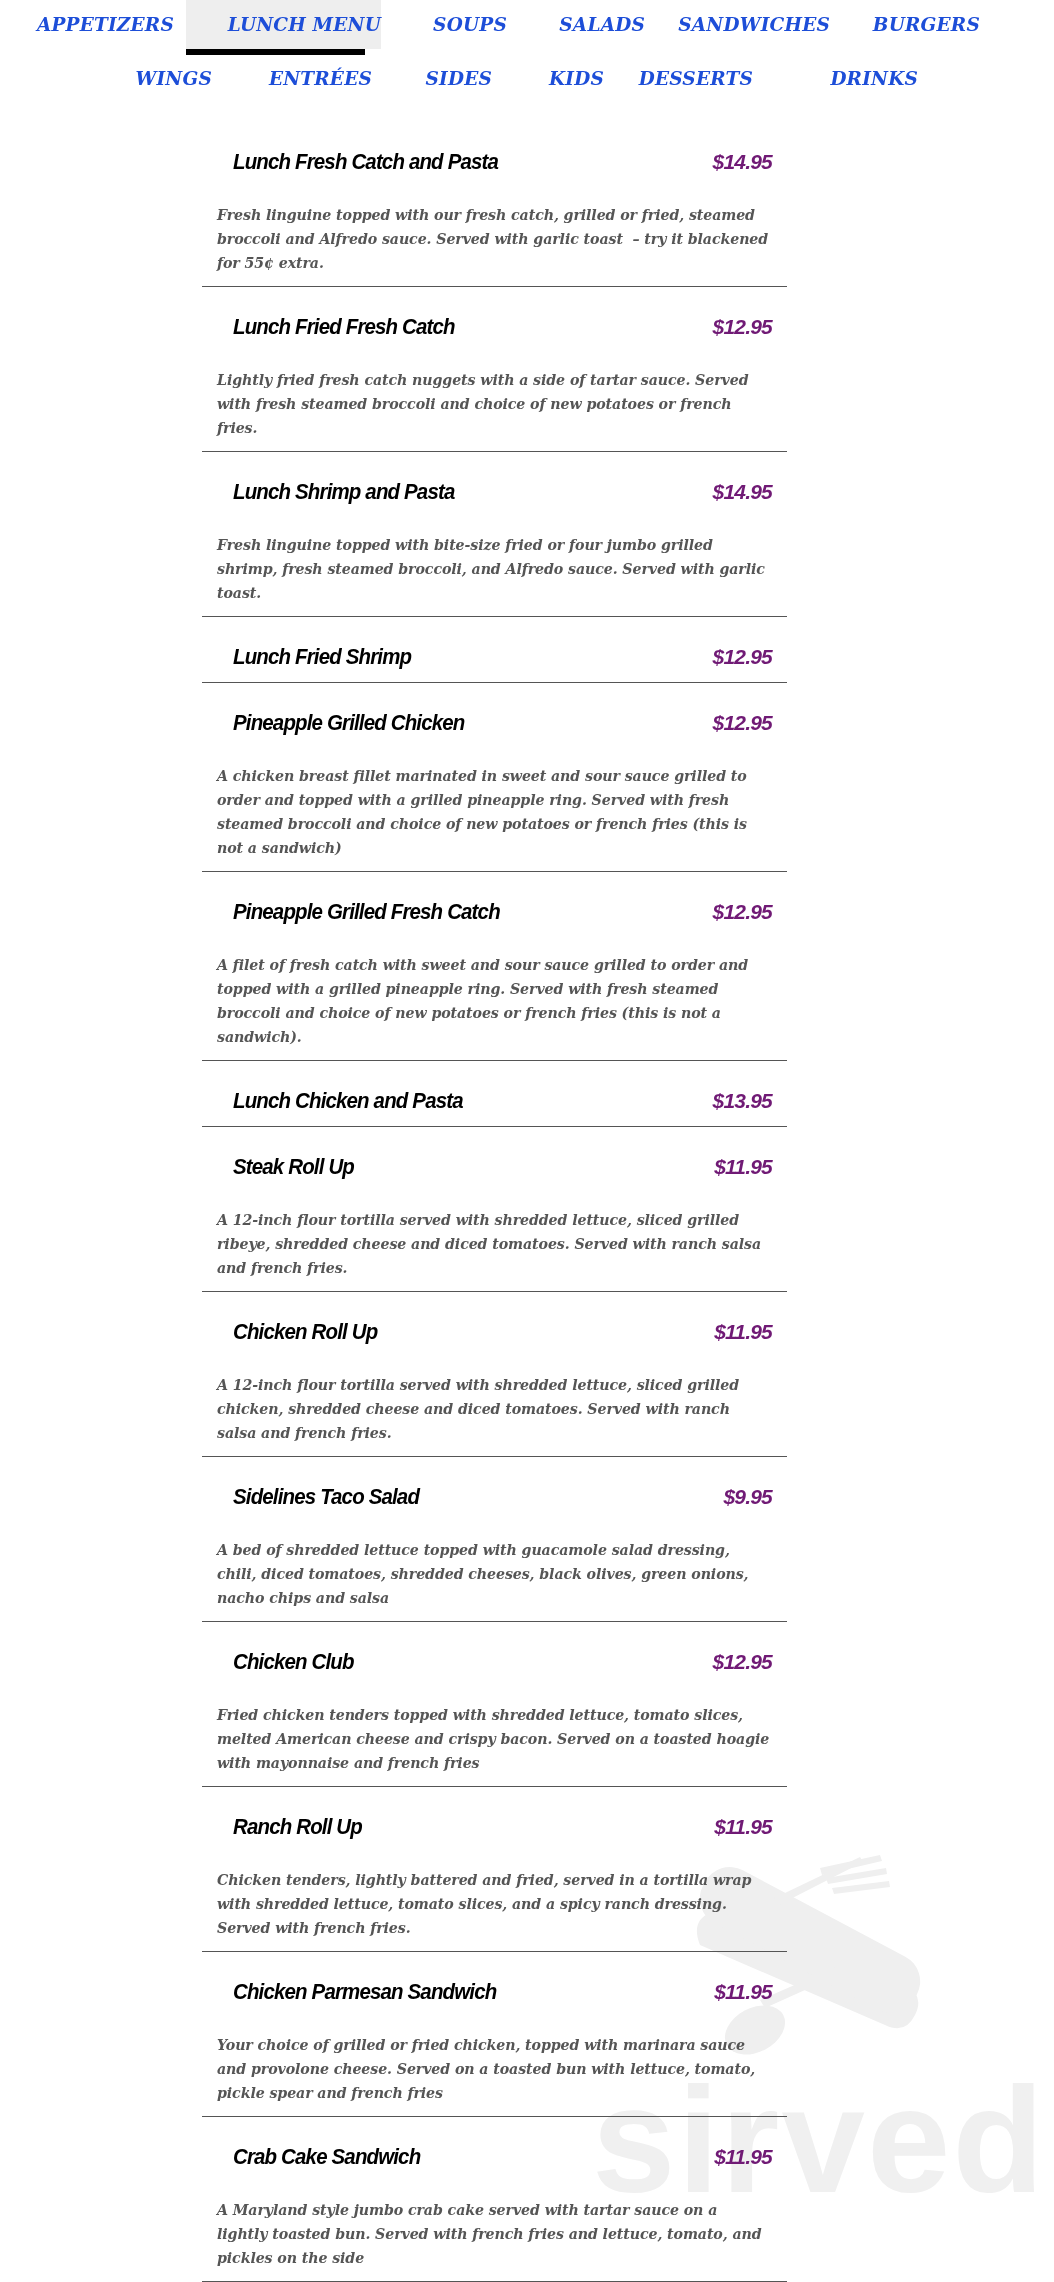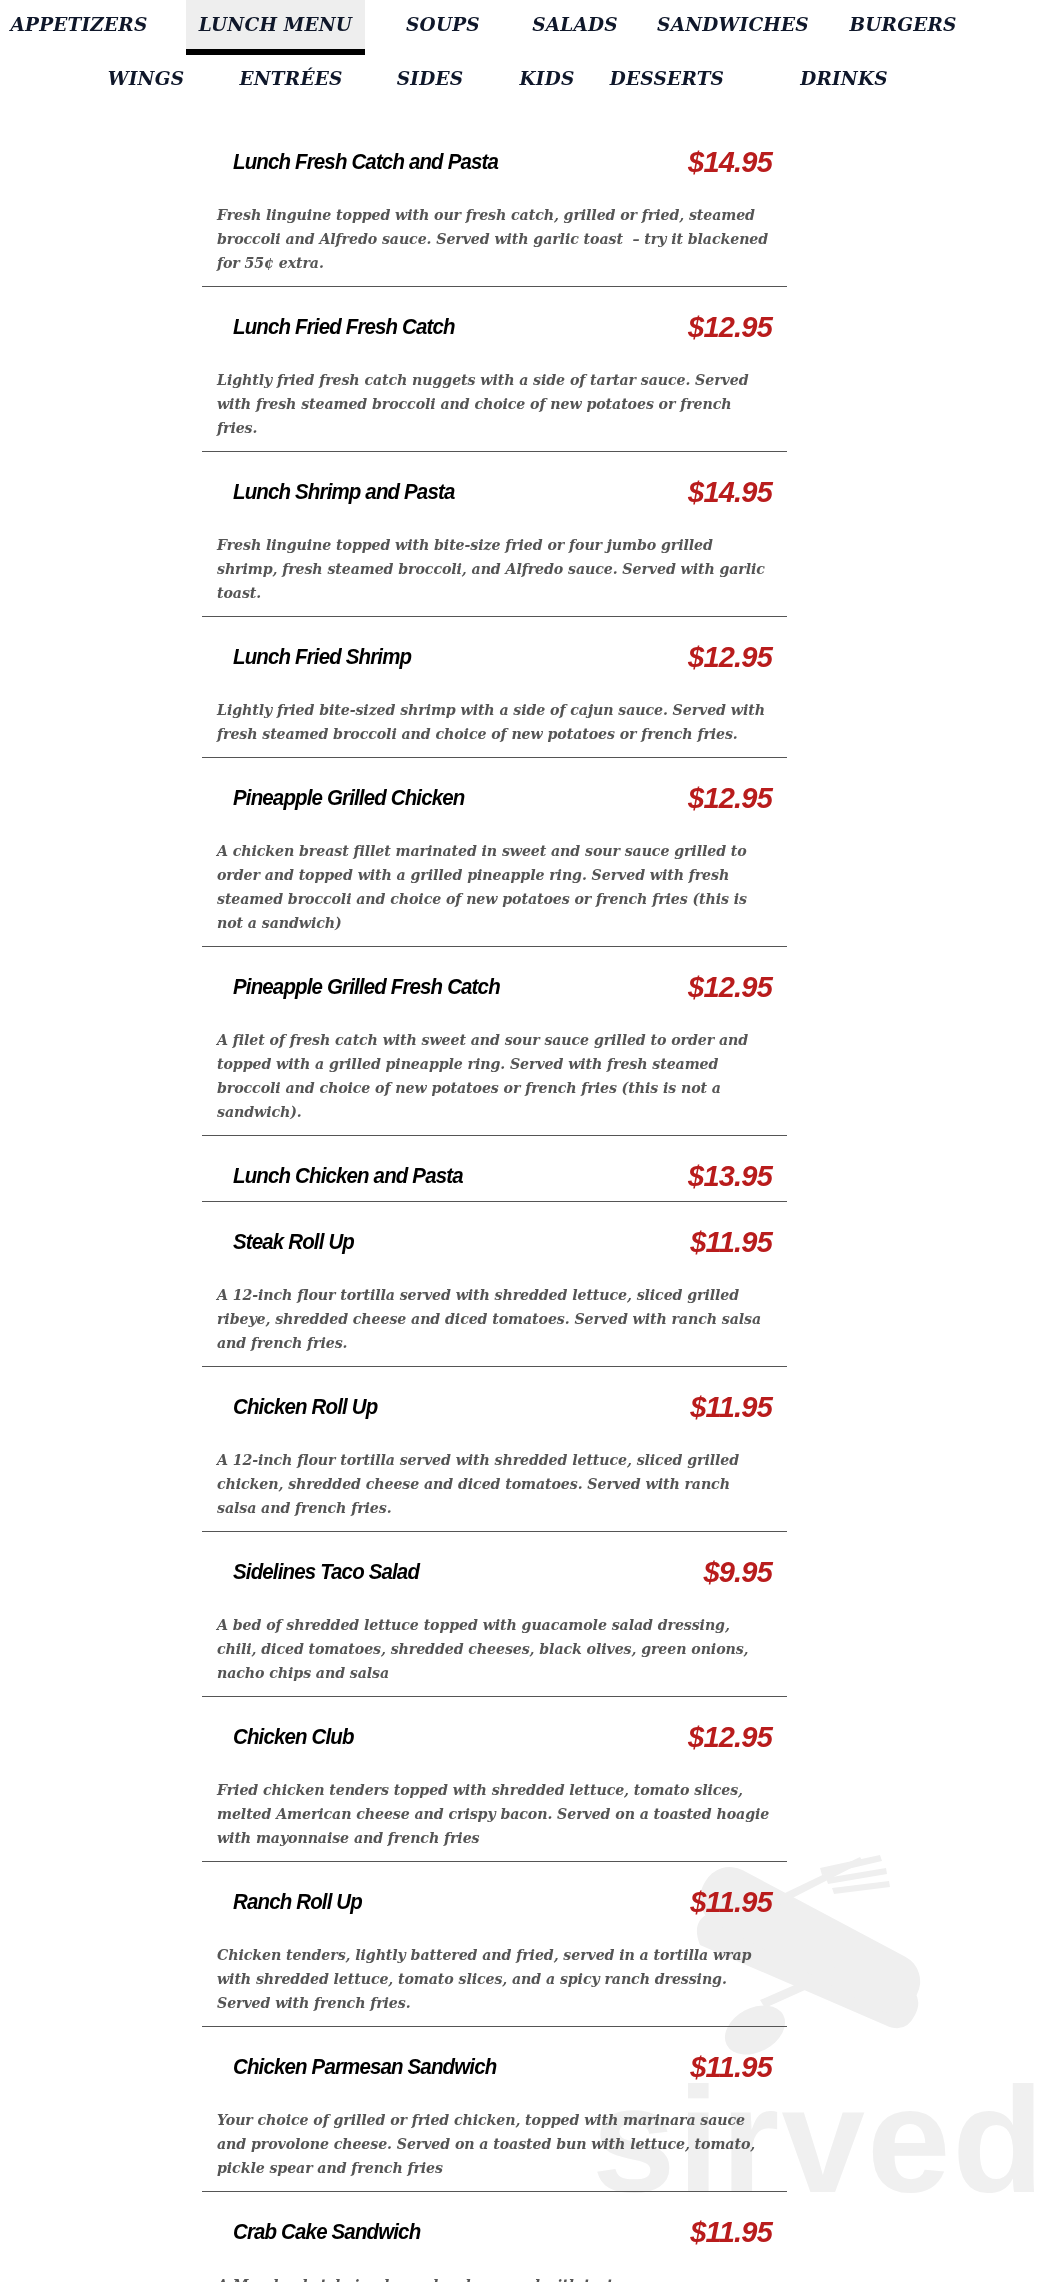--- a/index.html
+++ b/index.html
@@ -1,40 +1,40 @@
 <!DOCTYPE html>
 <html><head>
 <meta charset="utf-8">
 <style>
   html, body { margin: 0; padding: 0; background: #ffffff; }
   body { width: 1054px; height: 2282px; position: relative; overflow: hidden; }
   .nav { position: absolute; left: 0; top: 0; width: 1054px; height: 100px; }
   .tab {
-    position: absolute; height: 49px; display: flex; align-items: center; justify-content: center;
+    position: absolute; height: 49px; display: flex; align-items: center; justify-content: flex-end;
     font-family: "DejaVu Serif", serif; font-weight: bold; font-style: italic;
-    font-size: 18.5px; color: #0f172a; letter-spacing: 0.2px; white-space: nowrap; cursor: pointer;
+    font-size: 18.5px; color: #1d4ed8; letter-spacing: 0.2px; white-space: nowrap; cursor: pointer; padding-left: 16px;
   }
   .tab.row2 { height: 52px; top: 52px; }
   .tab.row1 { top: 0; }
   .tab.active { background: #eeeeee; }
   .tab-underline { position: absolute; left: 186px; top: 49px; width: 179px; height: 6px; background: #000000; }
 
   .watermark { position: absolute; left: 0; top: 0; width: 1054px; height: 2282px; pointer-events: none; }
 
   .menu { position: absolute; left: 202px; top: 122px; width: 585px; }
   .item { position: relative; padding: 26px 15px 11px 15px; border-bottom: 1px solid #555555; }
   .item-head { display: flex; justify-content: space-between; align-items: center; height: 28px; margin-left: 16px; }
   .item-name {
     font-family: "Liberation Sans", sans-serif; font-weight: bold; font-style: italic;
     font-size: 22px; color: #000000; letter-spacing: -0.9px; transform: scaleX(0.93); transform-origin: left center;
     white-space: nowrap;
   }
   .item-price {
     font-family: "Liberation Sans", sans-serif; font-weight: bold; font-style: italic;
-    font-size: 29px; color: #b91c1c; letter-spacing: -0.8px; white-space: nowrap; text-align: center;
+    font-size: 21px; color: #701a75; letter-spacing: -0.8px; white-space: nowrap; text-align: center;
   }
   .item-desc {
     margin-top: 27px; font-family: "DejaVu Serif", serif; font-weight: bold; font-style: italic;
     font-size: 14.2px; line-height: 24px; color: #555555; letter-spacing: -0.1px;
   }
 </style>
 </head>
 <body>
 
 <svg class="watermark" viewBox="0 0 1054 2282" width="1054" height="2282">
@@ -115,21 +115,20 @@
         <span class="item-name">Lunch Shrimp and Pasta</span>
         <span class="item-price">$14.95</span>
       </div>
     <div class="item-desc">Fresh linguine topped with bite-size fried or four jumbo grilled shrimp, fresh steamed broccoli, and Alfredo sauce. Served with garlic toast.</div>
   </div>
   <div class="item">
     <div class="item-head">
         <span class="item-name">Lunch Fried Shrimp</span>
         <span class="item-price">$12.95</span>
       </div>
-    <div class="item-desc">Lightly fried bite-sized shrimp with a side of cajun sauce. Served with fresh steamed broccoli and choice of new potatoes or french fries.</div>
   </div>
   <div class="item">
     <div class="item-head">
         <span class="item-name">Pineapple Grilled Chicken</span>
         <span class="item-price">$12.95</span>
       </div>
     <div class="item-desc">A chicken breast fillet marinated in sweet and sour sauce grilled to order and topped with a grilled pineapple ring. Served with fresh steamed broccoli and choice of new potatoes or french fries (this is not a sandwich)</div>
   </div>
   <div class="item">
     <div class="item-head">

